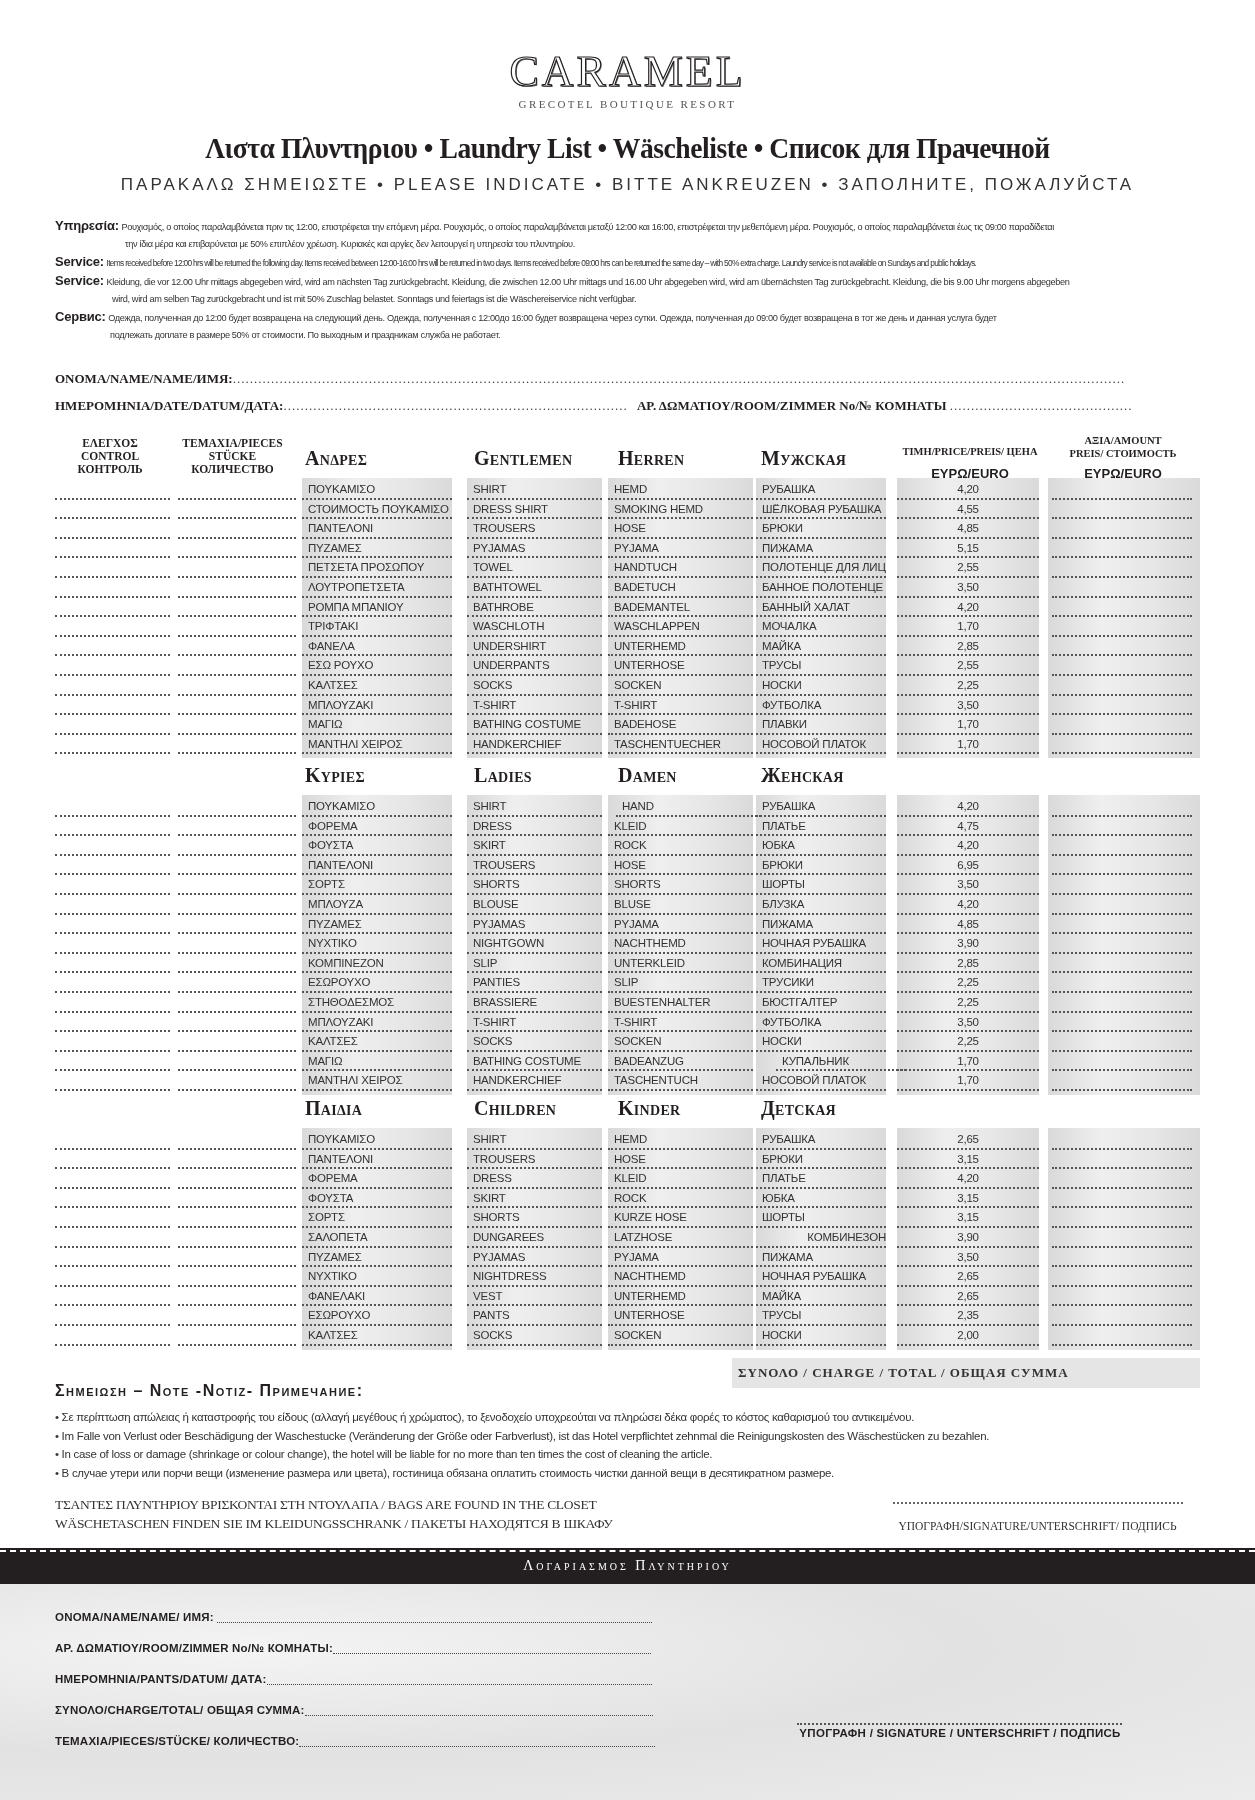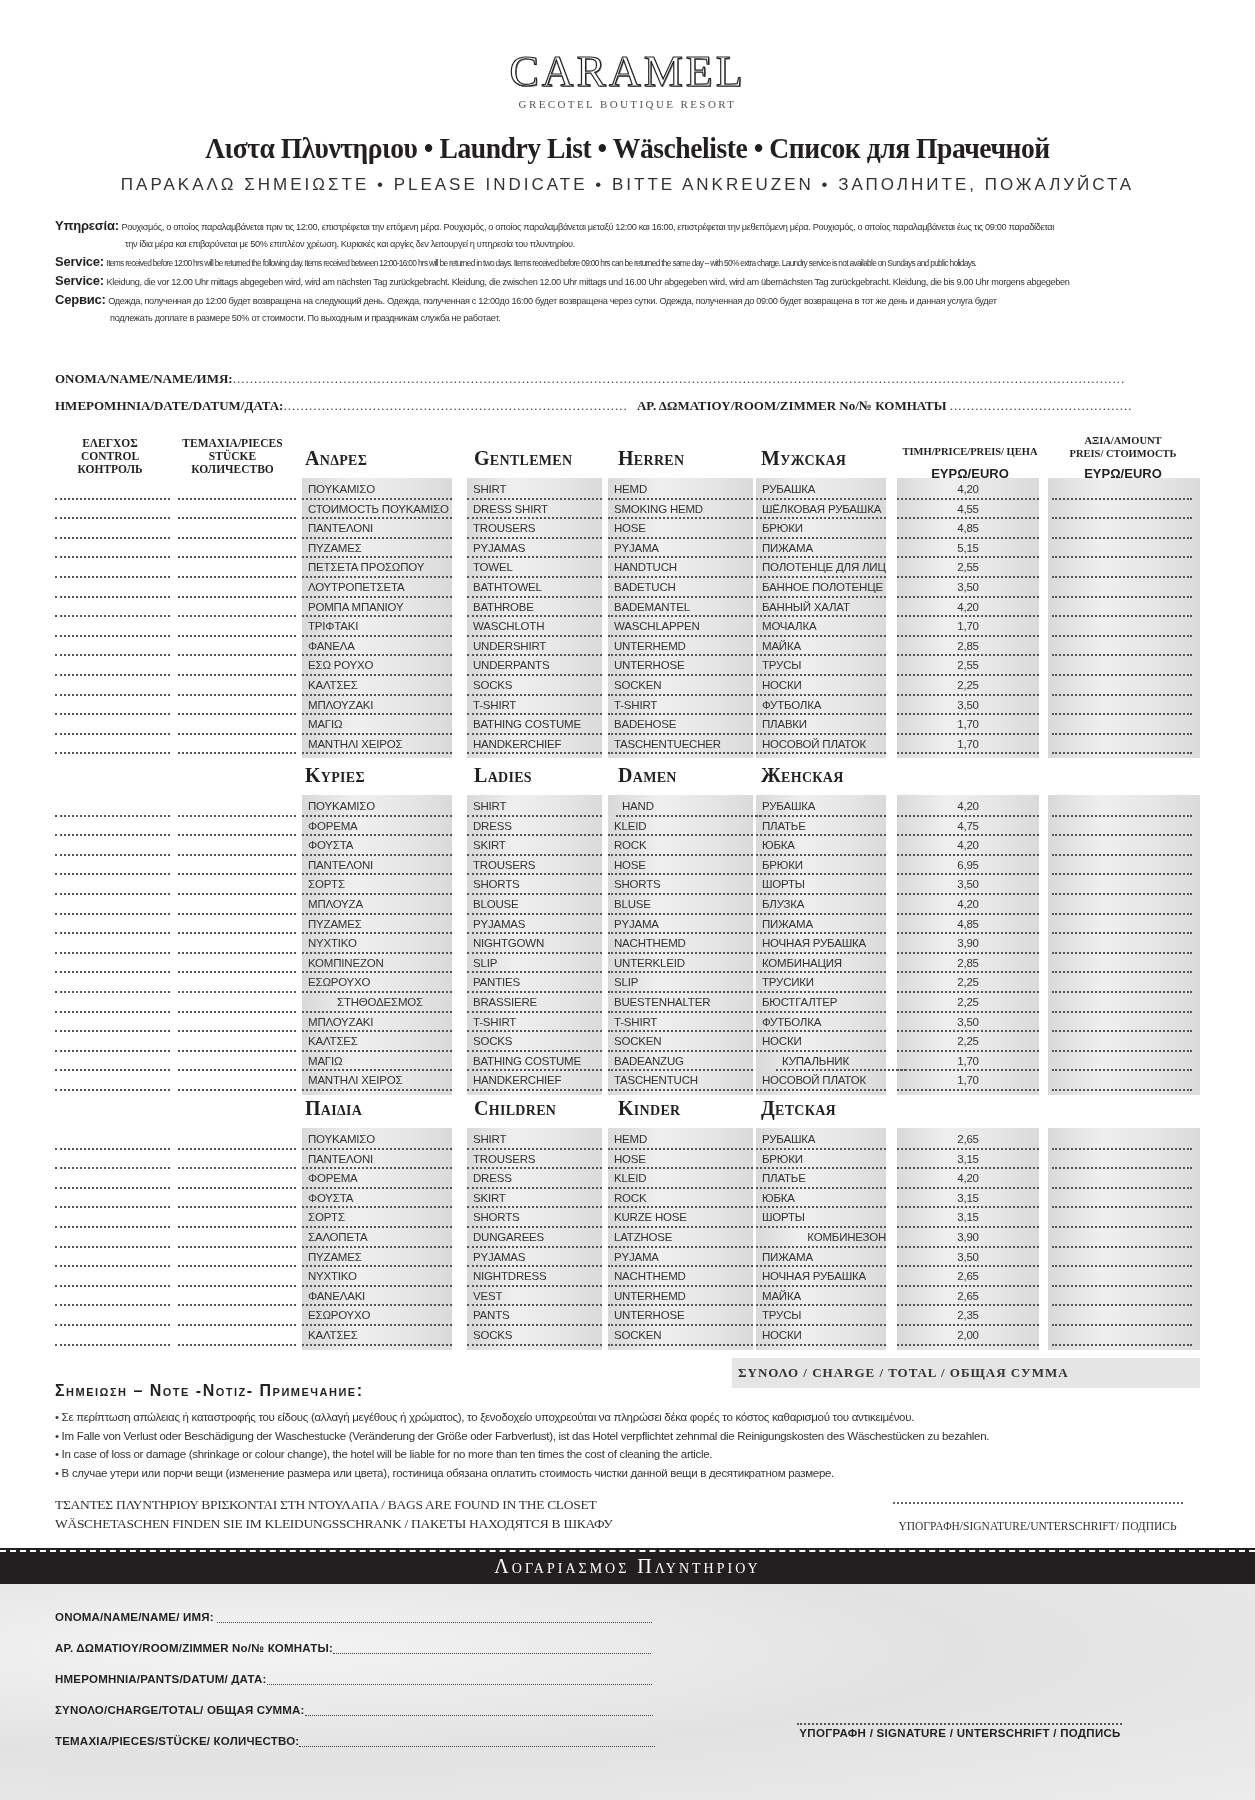--- a/index.html
+++ b/index.html
@@ -47,21 +47,21 @@
   .note-title { left: 55px; top: 1382px; font-size: 16px; font-weight: bold; letter-spacing: 1.5px; font-variant: small-caps; }
   .notes { left: 55px; top: 1408px; width: 1150px; font-size: 11.5px; line-height: 18.5px; letter-spacing: -0.3px; color: #333; }
 
   .bags { left: 55px; top: 1496px; font-family: "Liberation Serif", serif; font-size: 13.5px; line-height: 18.5px; letter-spacing: -0.3px; color: #333; }
   .sig1-line { left: 893px; top: 1492px; width: 290px; border-bottom: 2px dotted #666; height: 12px; }
   .sig1-label { left: 870px; top: 1520px; width: 335px; text-align: center; font-family: "Liberation Serif", serif; font-size: 11.5px; color: #333; }
 
   .band { left: 0; top: 1548px; width: 1255px; height: 36px; background: #231f20; }
   .band-dash { left: 0; top: 1550px; width: 1255px; border-top: 2px dashed #fff; }
   .band-title { left: 0; top: 1548px; width: 1255px; text-align: center; color: #fff; font-family: "Liberation Serif", serif;
-    font-size: 20px; letter-spacing: 3px; line-height: 36px; font-variant: small-caps; }
+    font-size: 14px; letter-spacing: 3px; line-height: 36px; font-variant: small-caps; }
 
   .slip { left: 0; top: 1584px; width: 1255px; height: 216px;
     background: radial-gradient(ellipse at 20% 30%, #f4f4f4 0%, #e2e2e2 50%, #ececec 100%),
                 #e8e8e8; }
   .slip-field { left: 55px; width: 600px; font-size: 11.5px; font-weight: bold; letter-spacing: 0.2px; white-space: nowrap; overflow: hidden; color: #231f20; }
   .slip-field .fill { display: inline-block; vertical-align: bottom; border-bottom: 1.5px dotted #444; height: 10px; }
   .sig2-line { left: 797px; top: 1715px; width: 325px; border-bottom: 2px dotted #555; height: 10px; }
   .sig2-label { left: 770px; top: 1727px; width: 380px; text-align: center; font-size: 11.5px; font-weight: bold; letter-spacing: 0.3px; }
 </style>
 </head>
@@ -81,20 +81,21 @@
   </div>
   <div class="svc-row svc-cont"><span class="svc-text">την ίδια μέρα και επιβαρύνεται με 50% επιπλέον χρέωση. Κυριακές και αργίες δεν λειτουργεί η υπηρεσία του πλυντηρίου.</span></div>
   <div class="svc-row">
     <span class="svc-label">Service:</span>
     <span class="svc-text" style="letter-spacing:-0.7px;font-size:8.4px">Items received before 12:00 hrs will be returned the following day. Items received between 12:00-16:00 hrs will be returned in two days. Items received before 09:00 hrs can be returned the same day – with 50% extra charge. Laundry service is not available on Sundays and public holidays.</span>
   </div>
   <div class="svc-row">
     <span class="svc-label">Service:</span>
     <span class="svc-text">Kleidung, die vor 12.00 Uhr mittags abgegeben wird, wird am nächsten Tag zurückgebracht. Kleidung, die zwischen 12.00 Uhr mittags und 16.00 Uhr abgegeben wird, wird am übernächsten Tag zurückgebracht. Kleidung, die bis 9.00 Uhr morgens abgegeben</span>
   </div>
+  <div class="svc-row svc-cont" style="padding-left:57px"><span class="svc-text">wird, wird am selben Tag zurückgebracht und ist mit 50% Zuschlag belastet. Sonntags und feiertags ist die Wäschereiservice nicht verfügbar.</span></div>
   <div class="svc-row">
     <span class="svc-label">Сервис:</span>
     <span class="svc-text">Одежда, полученная до 12:00 будет возвращена на следующий день. Одежда, полученная с 12:00до 16:00 будет возвращена через сутки. Одежда, полученная до 09:00 будет возвращена в тот же день и данная услуга будет</span>
   </div>
   <div class="svc-row svc-cont" style="padding-left:55px"><span class="svc-text">подлежать доплате в размере 50% от стоимости. По выходным и праздникам служба не работает.</span></div>
 </div>
 
 <div class="abs info" style="top:371px">
   <span>ONOMA/NAME/NAME/ИМЯ:</span><span class="dots-fill">..................................................................................................................................................................................................................</span>
 </div>
@@ -329,21 +330,21 @@
     <div class="blank" style="left: 55px; width: 115px; top: 973.4px;"></div>
     <div class="blank" style="left: 178px; width: 118px; top: 973.4px;"></div>
     <div class="row" style="left: 302px; width: 150px; top: 973.4px;">ΕΣΩΡΟΥΧΟ</div>
     <div class="row" style="left: 467px; width: 135px; top: 973.4px;">PANTIES</div>
     <div class="row" style="left: 608px; width: 145px; top: 973.4px;">SLIP</div>
     <div class="row" style="left: 756px; width: 130px; top: 973.4px;">ТРУСИКИ</div>
     <div class="row center" style="left: 897px; width: 142px; top: 973.4px;">2,25</div>
     <div class="blank" style="left: 1052px; width: 140px; top: 973.4px;"></div>
     <div class="blank" style="left: 55px; width: 115px; top: 993px;"></div>
     <div class="blank" style="left: 178px; width: 118px; top: 993px;"></div>
-    <div class="row" style="left: 302px; width: 150px; top: 993px; text-align: center;">ΣΤΗΘΟΔΕΣΜΟΣ</div>
+    <div class="row" style="left: 302px; width: 150px; top: 993px;">ΣΤΗΘΟΔΕΣΜΟΣ</div>
     <div class="row" style="left: 467px; width: 135px; top: 993px;">BRASSIERE</div>
     <div class="row" style="left: 608px; width: 145px; top: 993px;">BUESTENHALTER</div>
     <div class="row" style="left: 756px; width: 130px; top: 993px;">БЮСТГАЛТЕР</div>
     <div class="row center" style="left: 897px; width: 142px; top: 993px;">2,25</div>
     <div class="blank" style="left: 1052px; width: 140px; top: 993px;"></div>
     <div class="blank" style="left: 55px; width: 115px; top: 1012.6px;"></div>
     <div class="blank" style="left: 178px; width: 118px; top: 1012.6px;"></div>
     <div class="row" style="left: 302px; width: 150px; top: 1012.6px;">ΜΠΛΟΥΖΑΚΙ</div>
     <div class="row" style="left: 467px; width: 135px; top: 1012.6px;">T-SHIRT</div>
     <div class="row" style="left: 608px; width: 145px; top: 1012.6px;">T-SHIRT</div>

